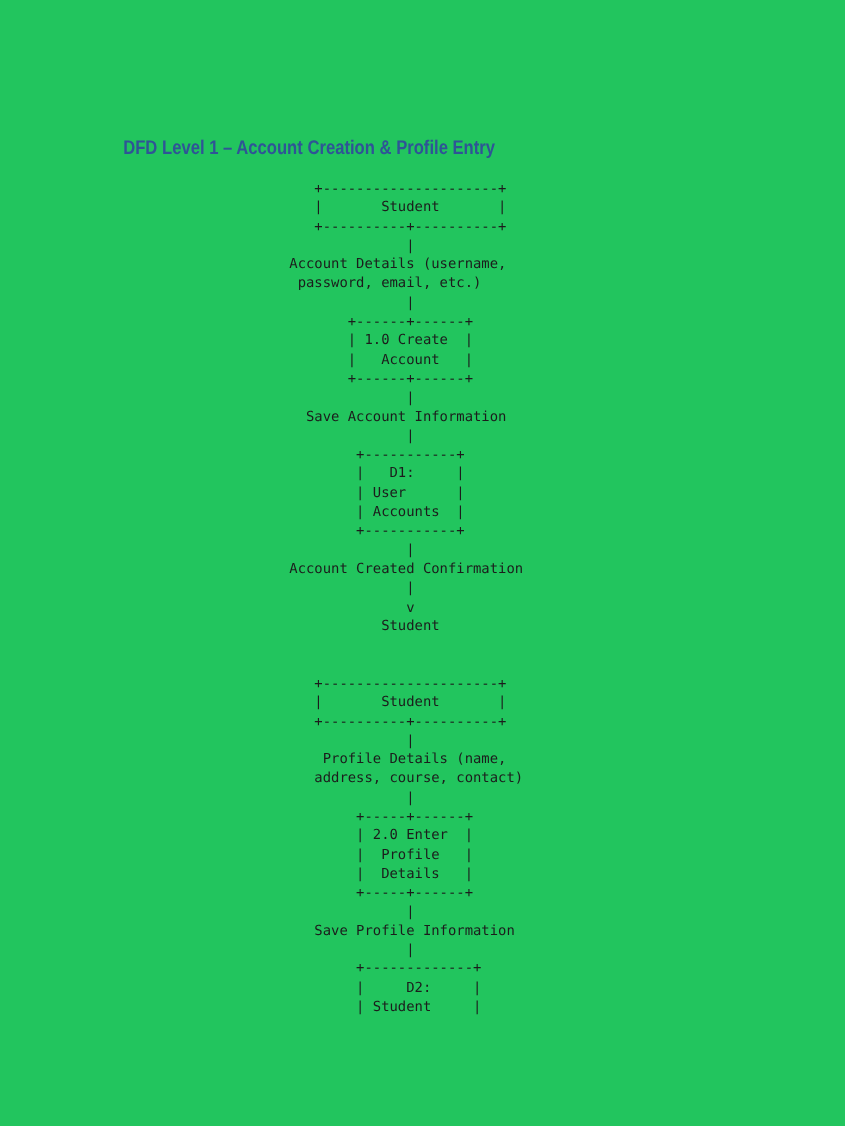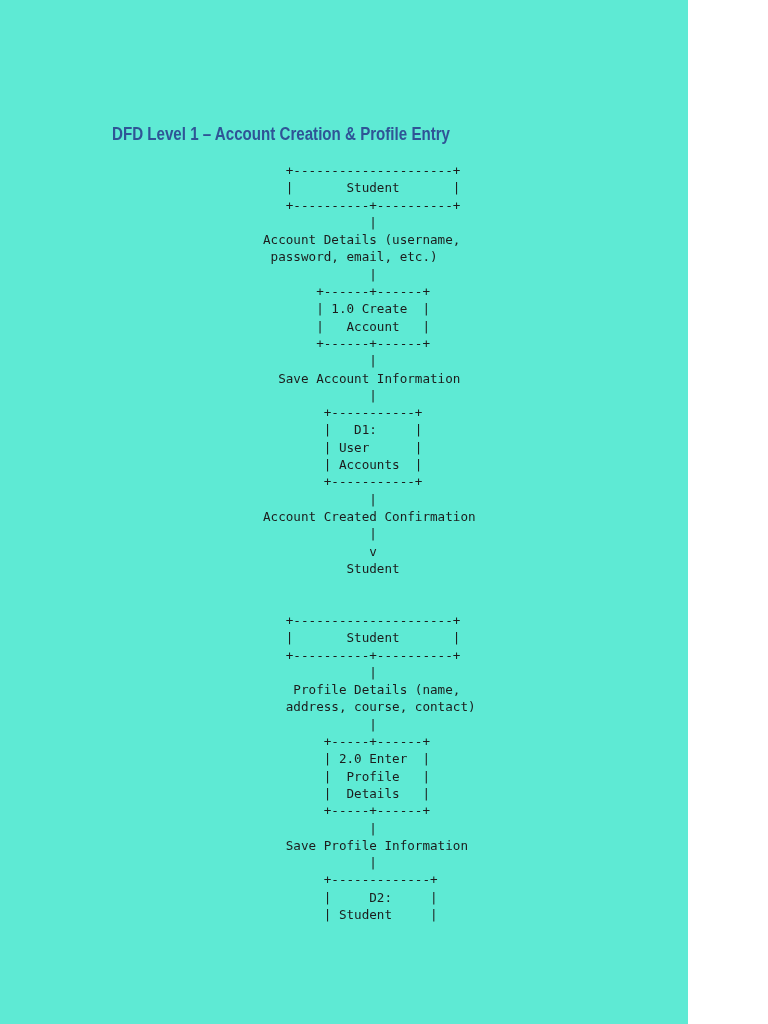--- a/index.html
+++ b/index.html
@@ -2,23 +2,23 @@
 <html><head>
 <meta charset="utf-8">
 <style>
   html, body {
     margin: 0;
     padding: 0;
     background: #ffffff;
   }
   .page {
     position: relative;
-    width: 688px;
+    width: 768px;
     height: 1024px;
-    background: #5eead4;
+    background: #22c55e;
     overflow: hidden;
   }
   .heading {
     position: absolute;
     left: 112px;
     top: 123px;
     margin: 0;
     font-family: "Liberation Sans", sans-serif;
     font-weight: bold;
     font-size: 18px;

